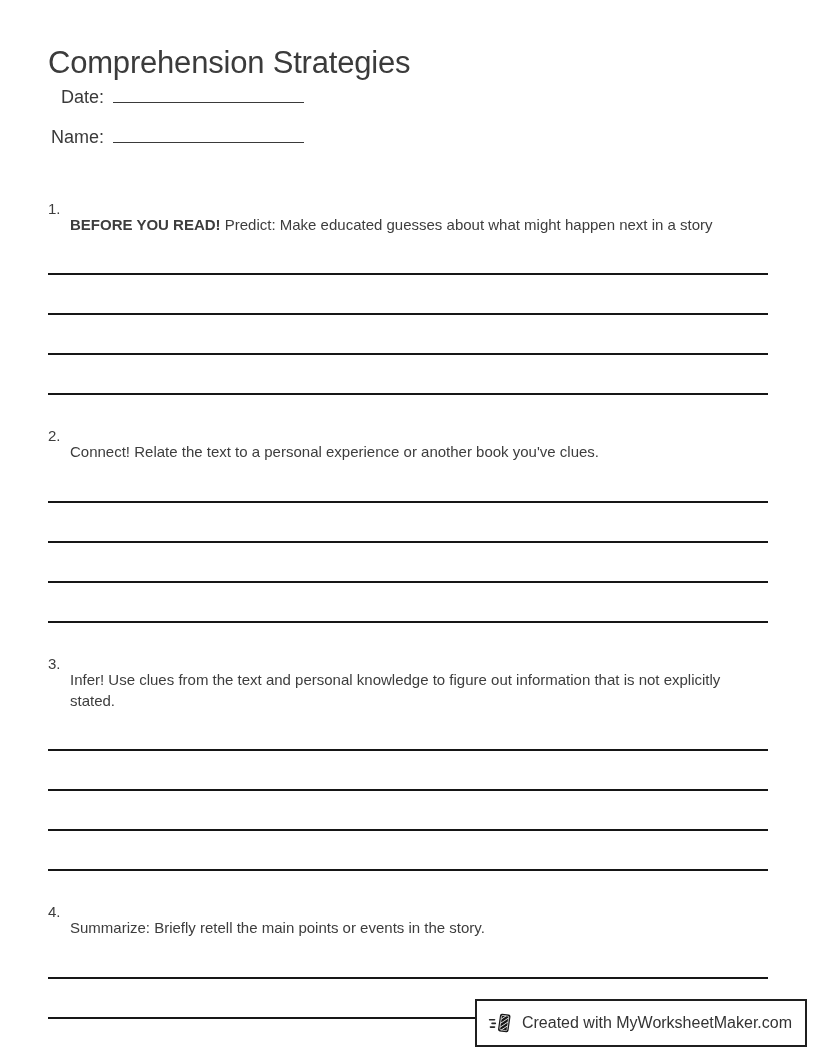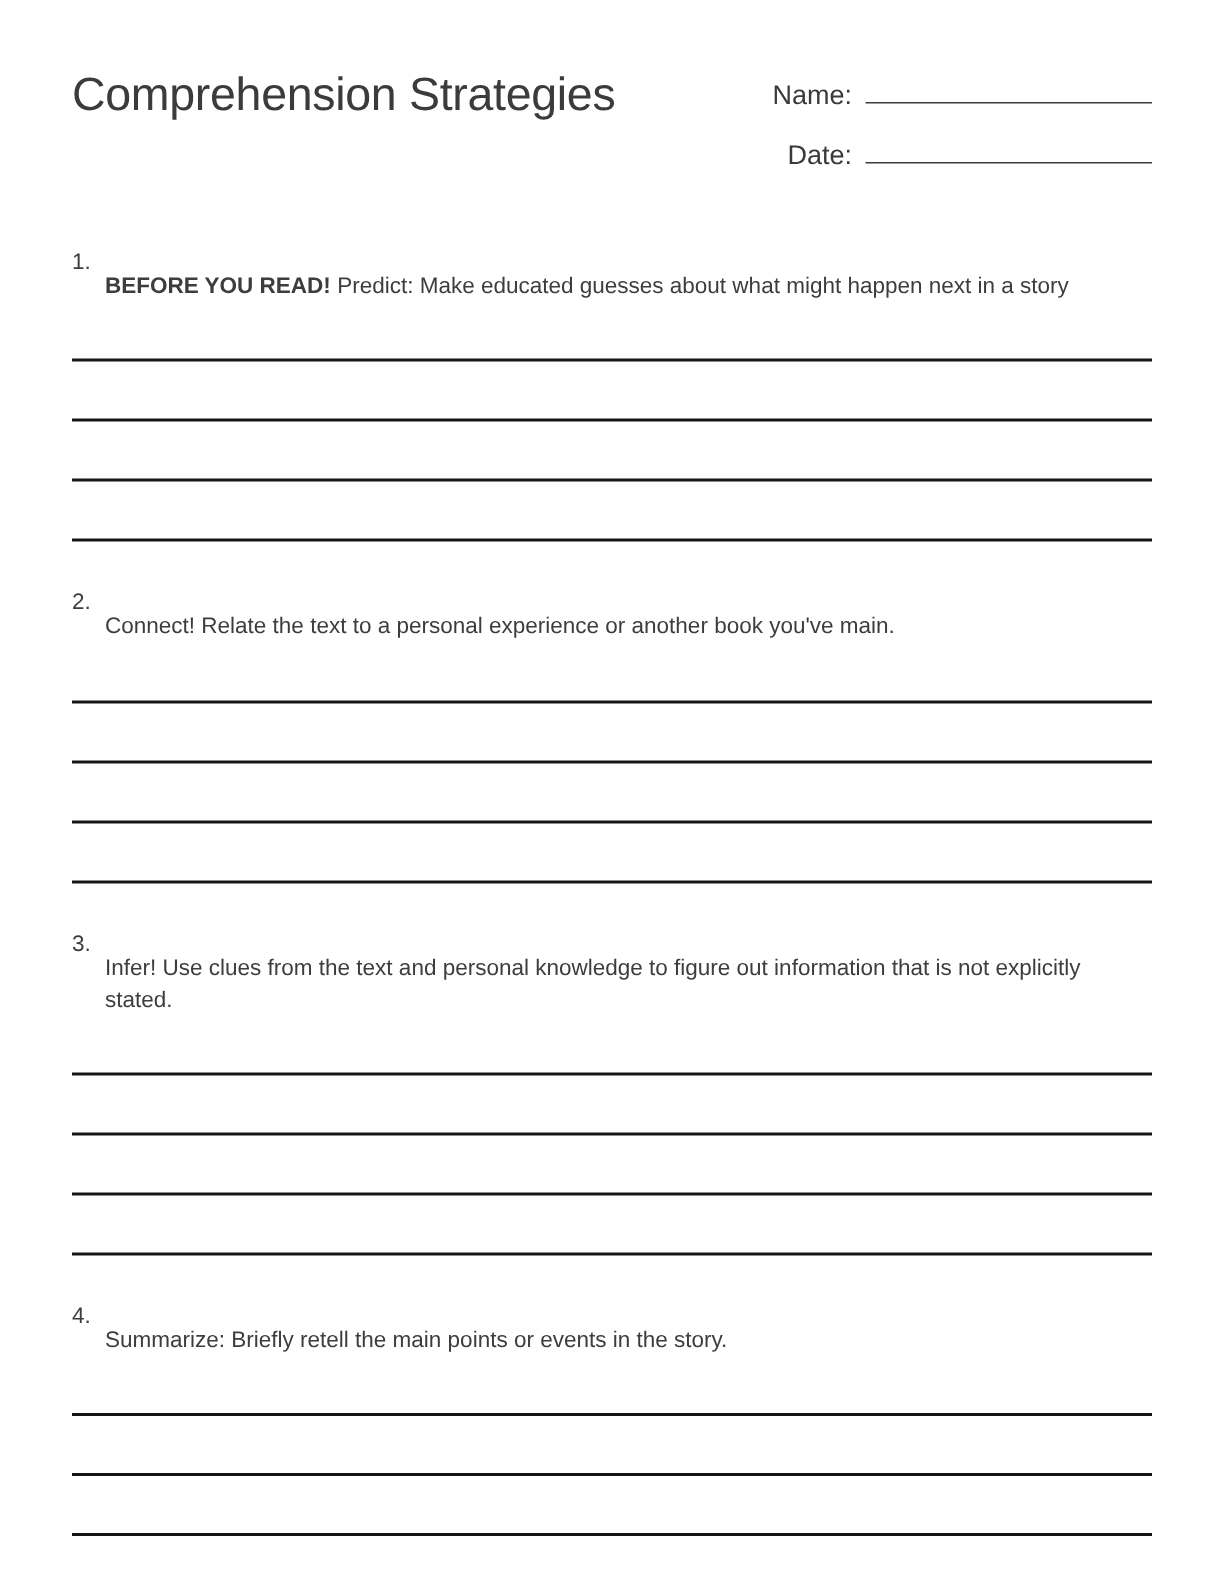--- a/index.html
+++ b/index.html
@@ -20,20 +20,21 @@
   .content {
     padding: 0 48px;
   }
 
   
   .header {
     display: flex;
     justify-content: space-between;
     align-items: flex-start;
     padding-top: 46px;
+    flex-direction: column;
   }
   .page-title {
     font-size: 31px;
     font-weight: 400;
     color: #3b3b3b;
     letter-spacing: -0.2px;
     line-height: 1.1;
     margin: 0;
   }
   .fields {
@@ -122,47 +123,47 @@
 </head>
 <body>
 
 <div class="sheet">
   <div class="content">
 
     <div class="header">
       <h1 class="page-title">Comprehension Strategies</h1>
       <div class="fields">
         <div class="field-row">
+          <span class="field-label">Date:</span>
+          <span class="field-line"></span>
+        </div>
+        <div class="field-row">
           <span class="field-label">Name:</span>
           <span class="field-line"></span>
         </div>
-        <div class="field-row">
-          <span class="field-label">Date:</span>
-          <span class="field-line"></span>
-        </div>
       </div>
     </div>
 
     <div class="questions">
 
       <div class="question">
         <div class="q-row">
           <span class="q-num">1.</span>
           <div class="q-text"><b class="q-prefix">BEFORE YOU READ!</b> <span>Predict: Make educated guesses about what might happen next in a story</span></div>
         </div>
         <div class="answer-line"></div>
         <div class="answer-line"></div>
         <div class="answer-line"></div>
         <div class="answer-line"></div>
       </div>
 
       <div class="question">
         <div class="q-row">
           <span class="q-num">2.</span>
-          <div class="q-text"> <span>Connect! Relate the text to a personal experience or another book you've main.</span></div>
+          <div class="q-text"> <span>Connect! Relate the text to a personal experience or another book you've clues.</span></div>
         </div>
         <div class="answer-line"></div>
         <div class="answer-line"></div>
         <div class="answer-line"></div>
         <div class="answer-line"></div>
       </div>
 
       <div class="question">
         <div class="q-row">
           <span class="q-num">3.</span>
@@ -181,13 +182,31 @@
         </div>
         <div class="answer-line"></div>
         <div class="answer-line"></div>
         <div class="answer-line"></div>
         <div class="answer-line"></div>
       </div>
 
     </div>
   </div>
 
+  <div class="footer-credit">
+    <svg class="logo-icon" viewBox="0 0 32 32" aria-hidden="true">
+
+      <rect x="1" y="11" width="8" height="2" rx="1" fill="#2a2a2a"></rect>
+      <rect x="4" y="15.5" width="6" height="2" rx="1" fill="#2a2a2a"></rect>
+      <rect x="2" y="20" width="7" height="2" rx="1" fill="#2a2a2a"></rect>
+
+      <g transform="rotate(8 20 16)">
+        <rect x="13.5" y="5" width="13" height="22" rx="2.5" fill="#161616"></rect>
+        <rect x="15.5" y="7" width="9" height="18" rx="1.5" fill="#161616" stroke="#ffffff" stroke-width="0.8"></rect>
+        <line x1="15.5" y1="12" x2="21" y2="7" stroke="#ffffff" stroke-width="1"></line>
+        <line x1="15.5" y1="17" x2="24.5" y2="9" stroke="#ffffff" stroke-width="1"></line>
+        <line x1="15.5" y1="22" x2="24.5" y2="14" stroke="#ffffff" stroke-width="1"></line>
+        <line x1="17.5" y1="25" x2="24.5" y2="19" stroke="#ffffff" stroke-width="1"></line>
+      </g>
+    </svg>
+    <span class="credit-text">Created with MyWorksheetMaker.com</span>
+  </div>
 </div>
 
 </body></html>

